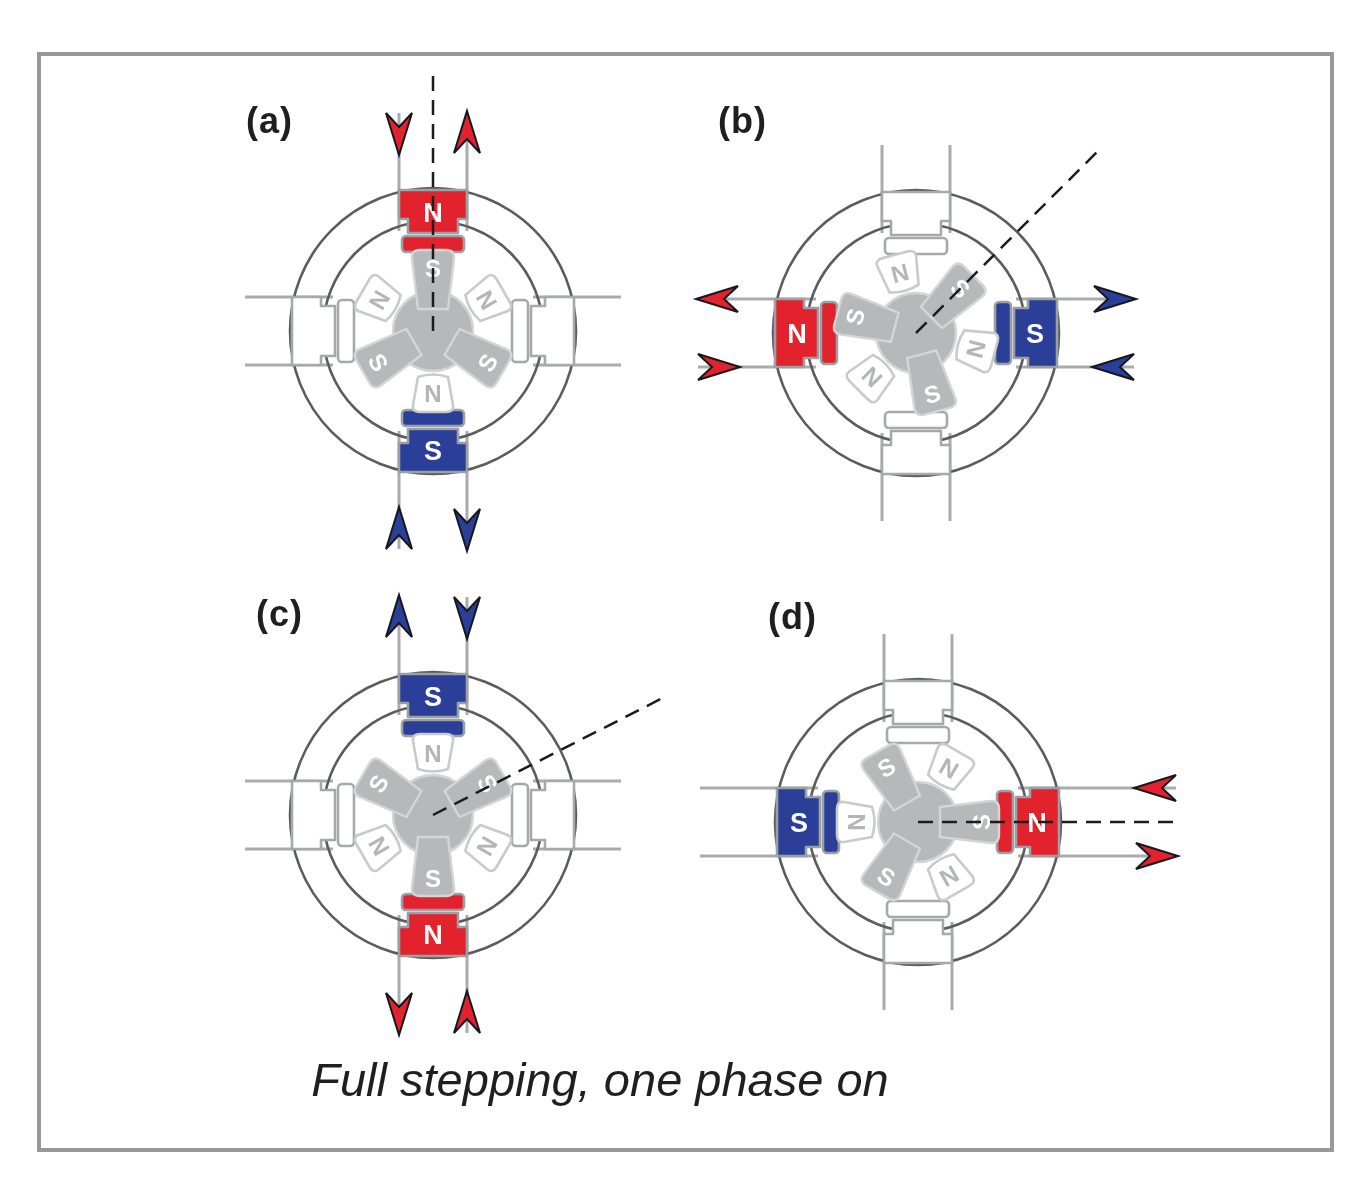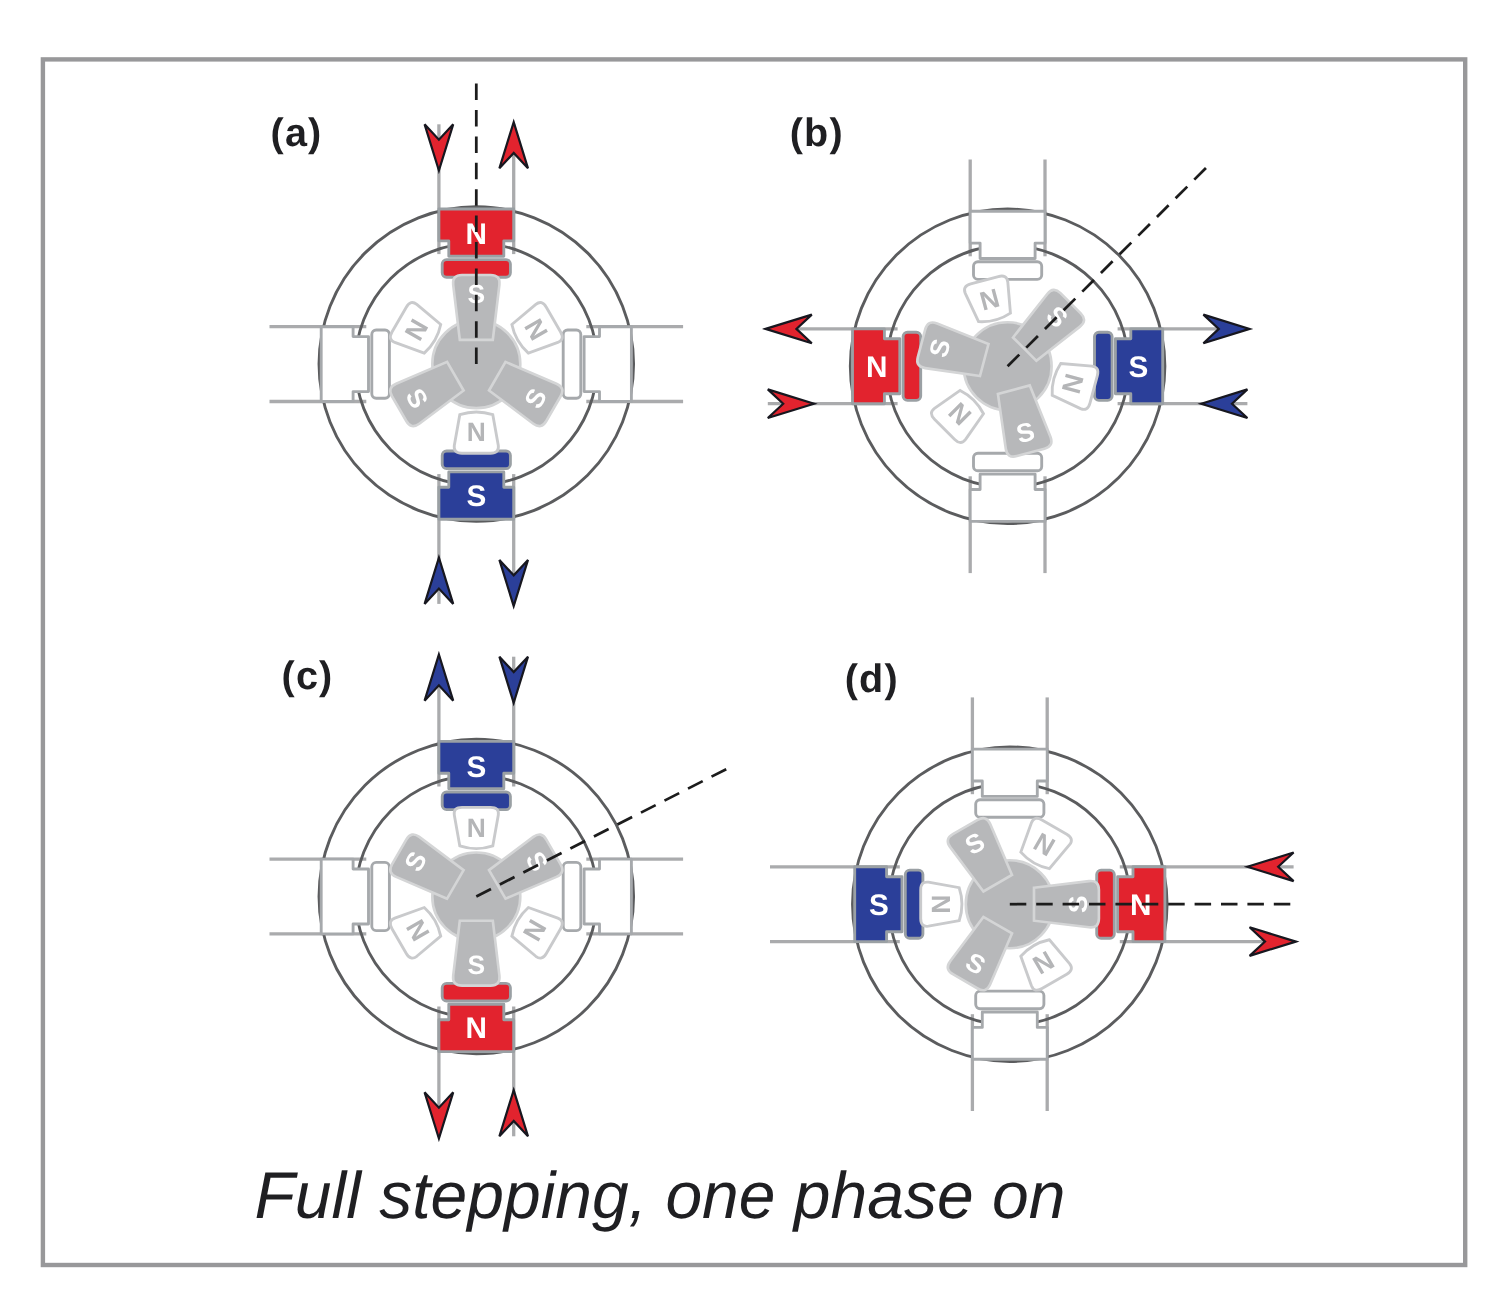--- a/index.html
+++ b/index.html
@@ -4,21 +4,21 @@
 <style>
   html,body{margin:0;padding:0;background:#ffffff;}
   body{width:1371px;height:1188px;position:relative;overflow:hidden;
        font-family:"Liberation Sans",sans-serif;}
   .frame{position:absolute;left:37px;top:52px;width:1289px;height:1092px;
          border:4px solid #98989a;background:#ffffff;}
   #diagram-svg{position:absolute;left:0;top:0;}
   .panel-label{position:absolute;font-weight:bold;font-size:36px;color:#1f1f22;
                letter-spacing:1px;}
   .caption{position:absolute;left:37px;top:1052px;width:1126px;text-align:center;
-           font-style:italic;font-size:60px;color:#1f1f22;}
+           font-style:italic;font-size:47px;color:#1f1f22;}
 </style>
 </head>
 <body>
 
 <div class="frame"></div>
 
 <svg id="diagram-svg" width="1371" height="1188" viewBox="0 0 1371 1188">
     <g>
       <line x1="467" y1="231" x2="467" y2="113" stroke="#aaabad" stroke-width="3"></line>
       <line x1="399" y1="231" x2="399" y2="113" stroke="#aaabad" stroke-width="3"></line>

